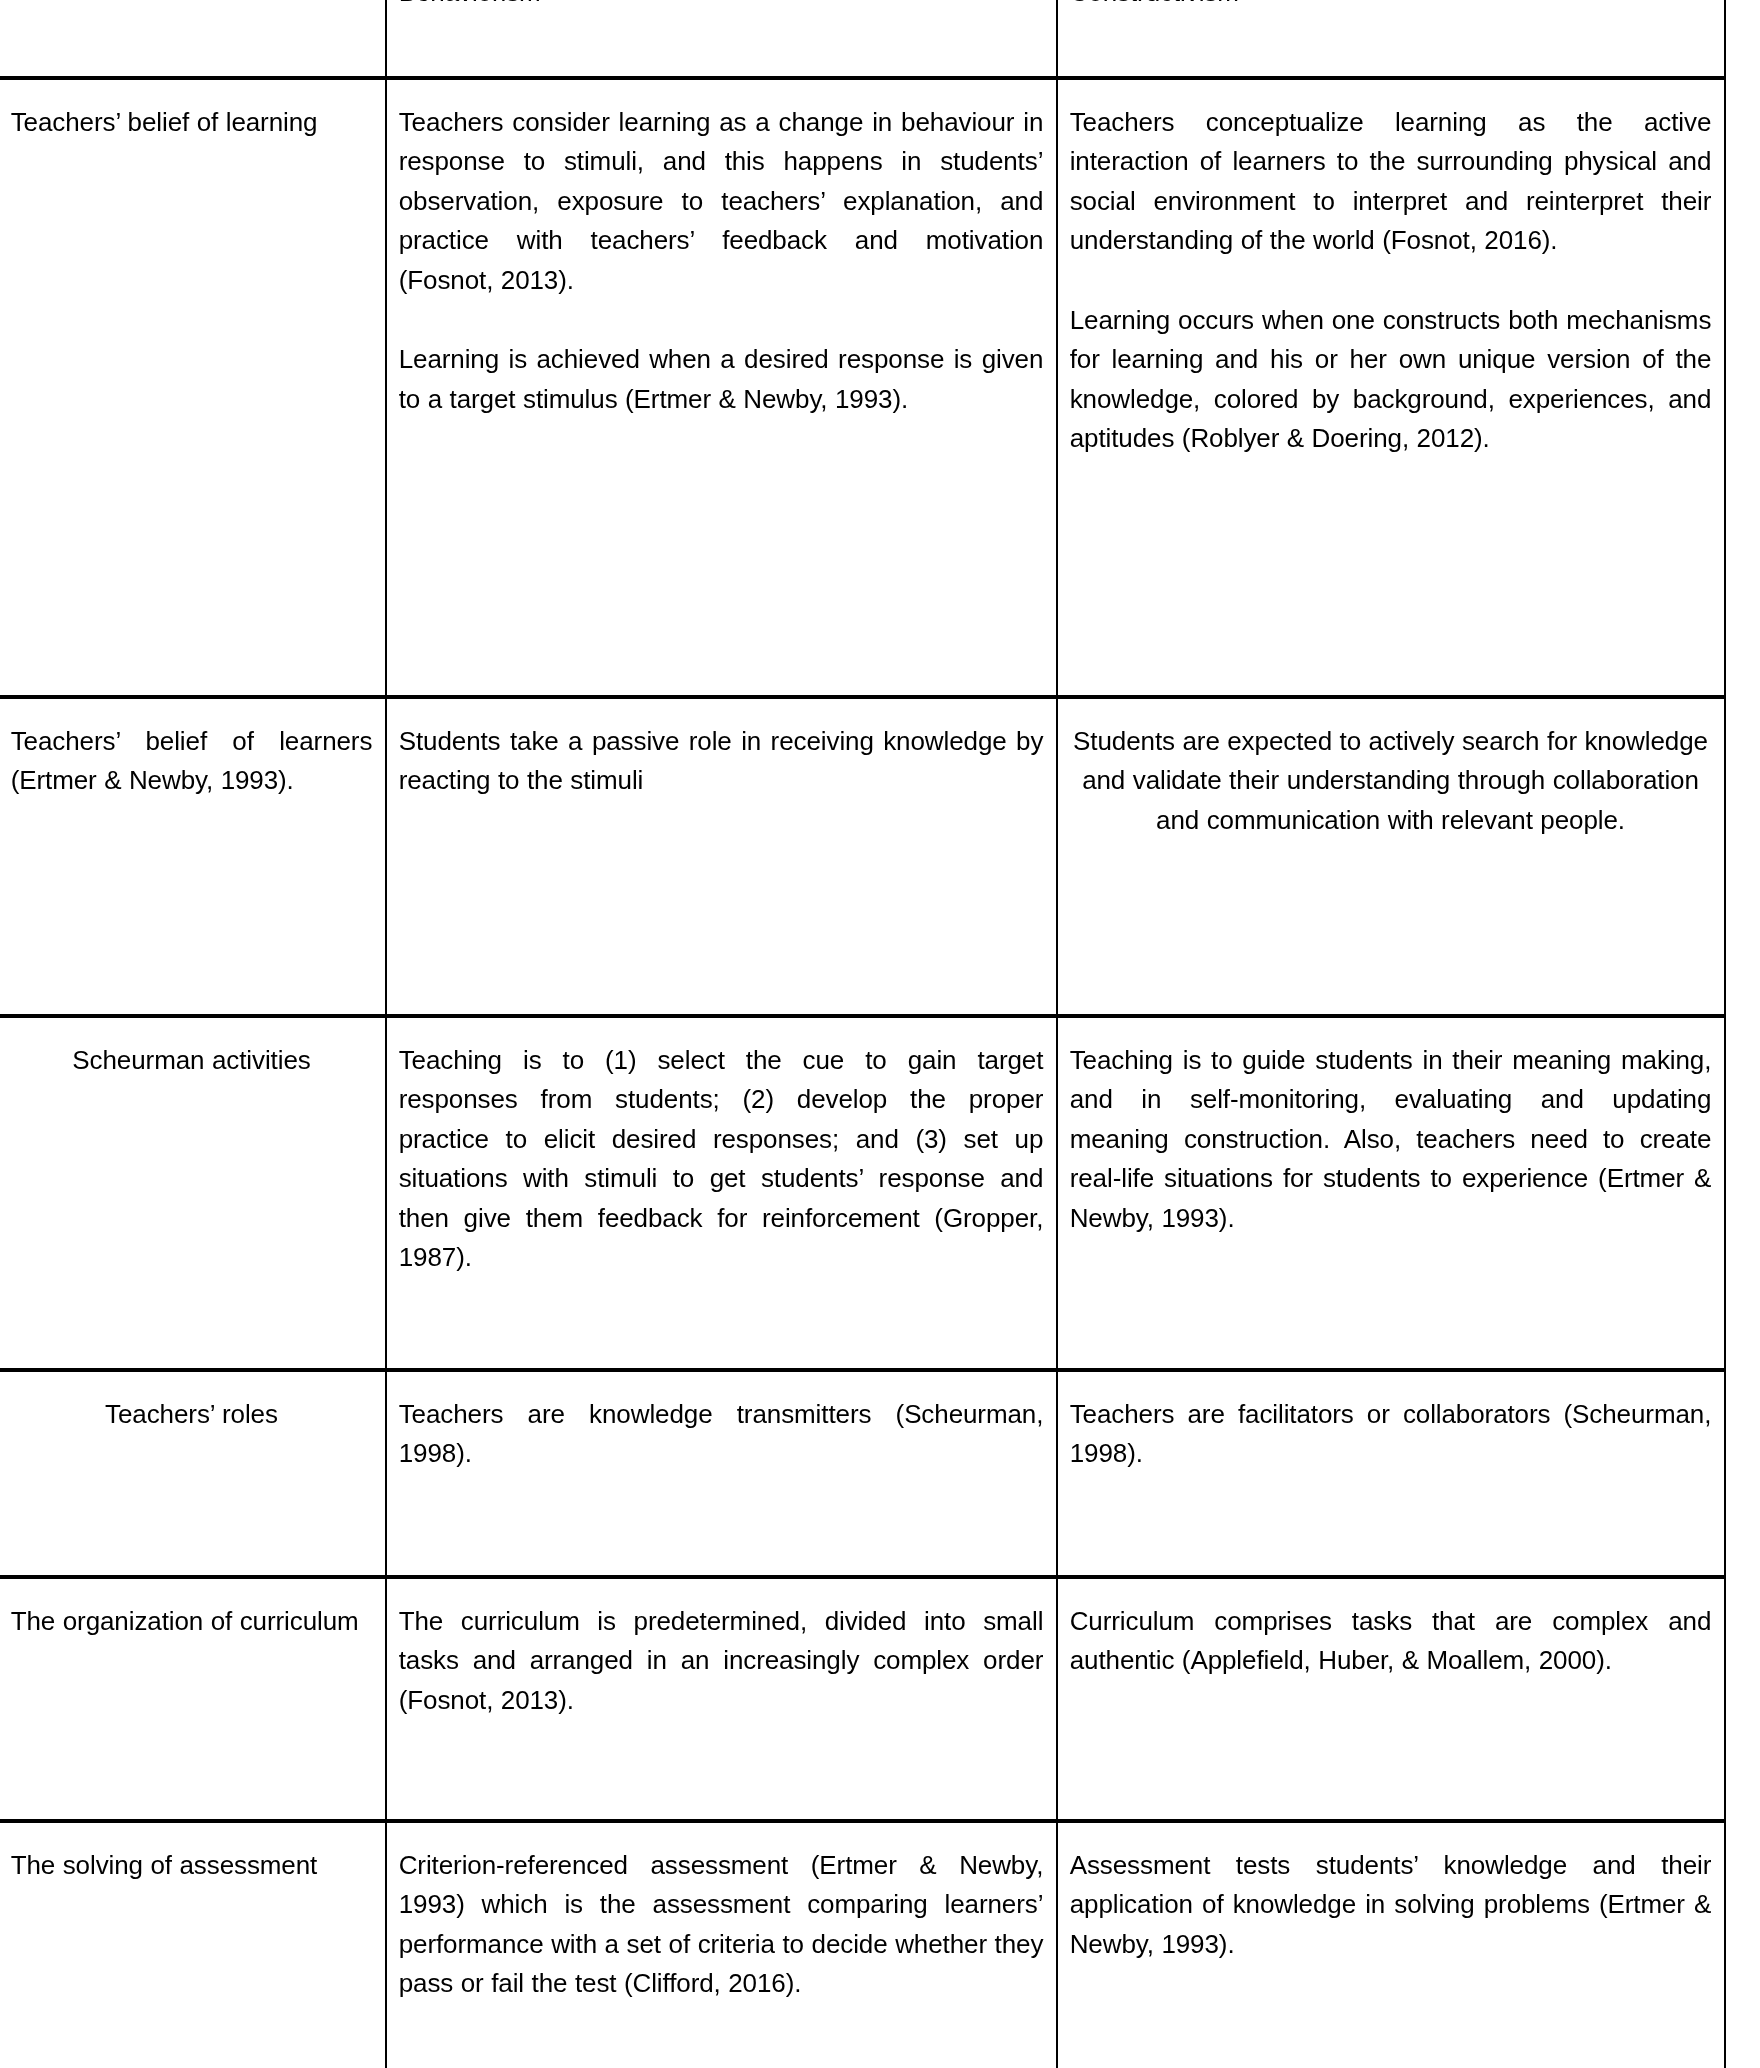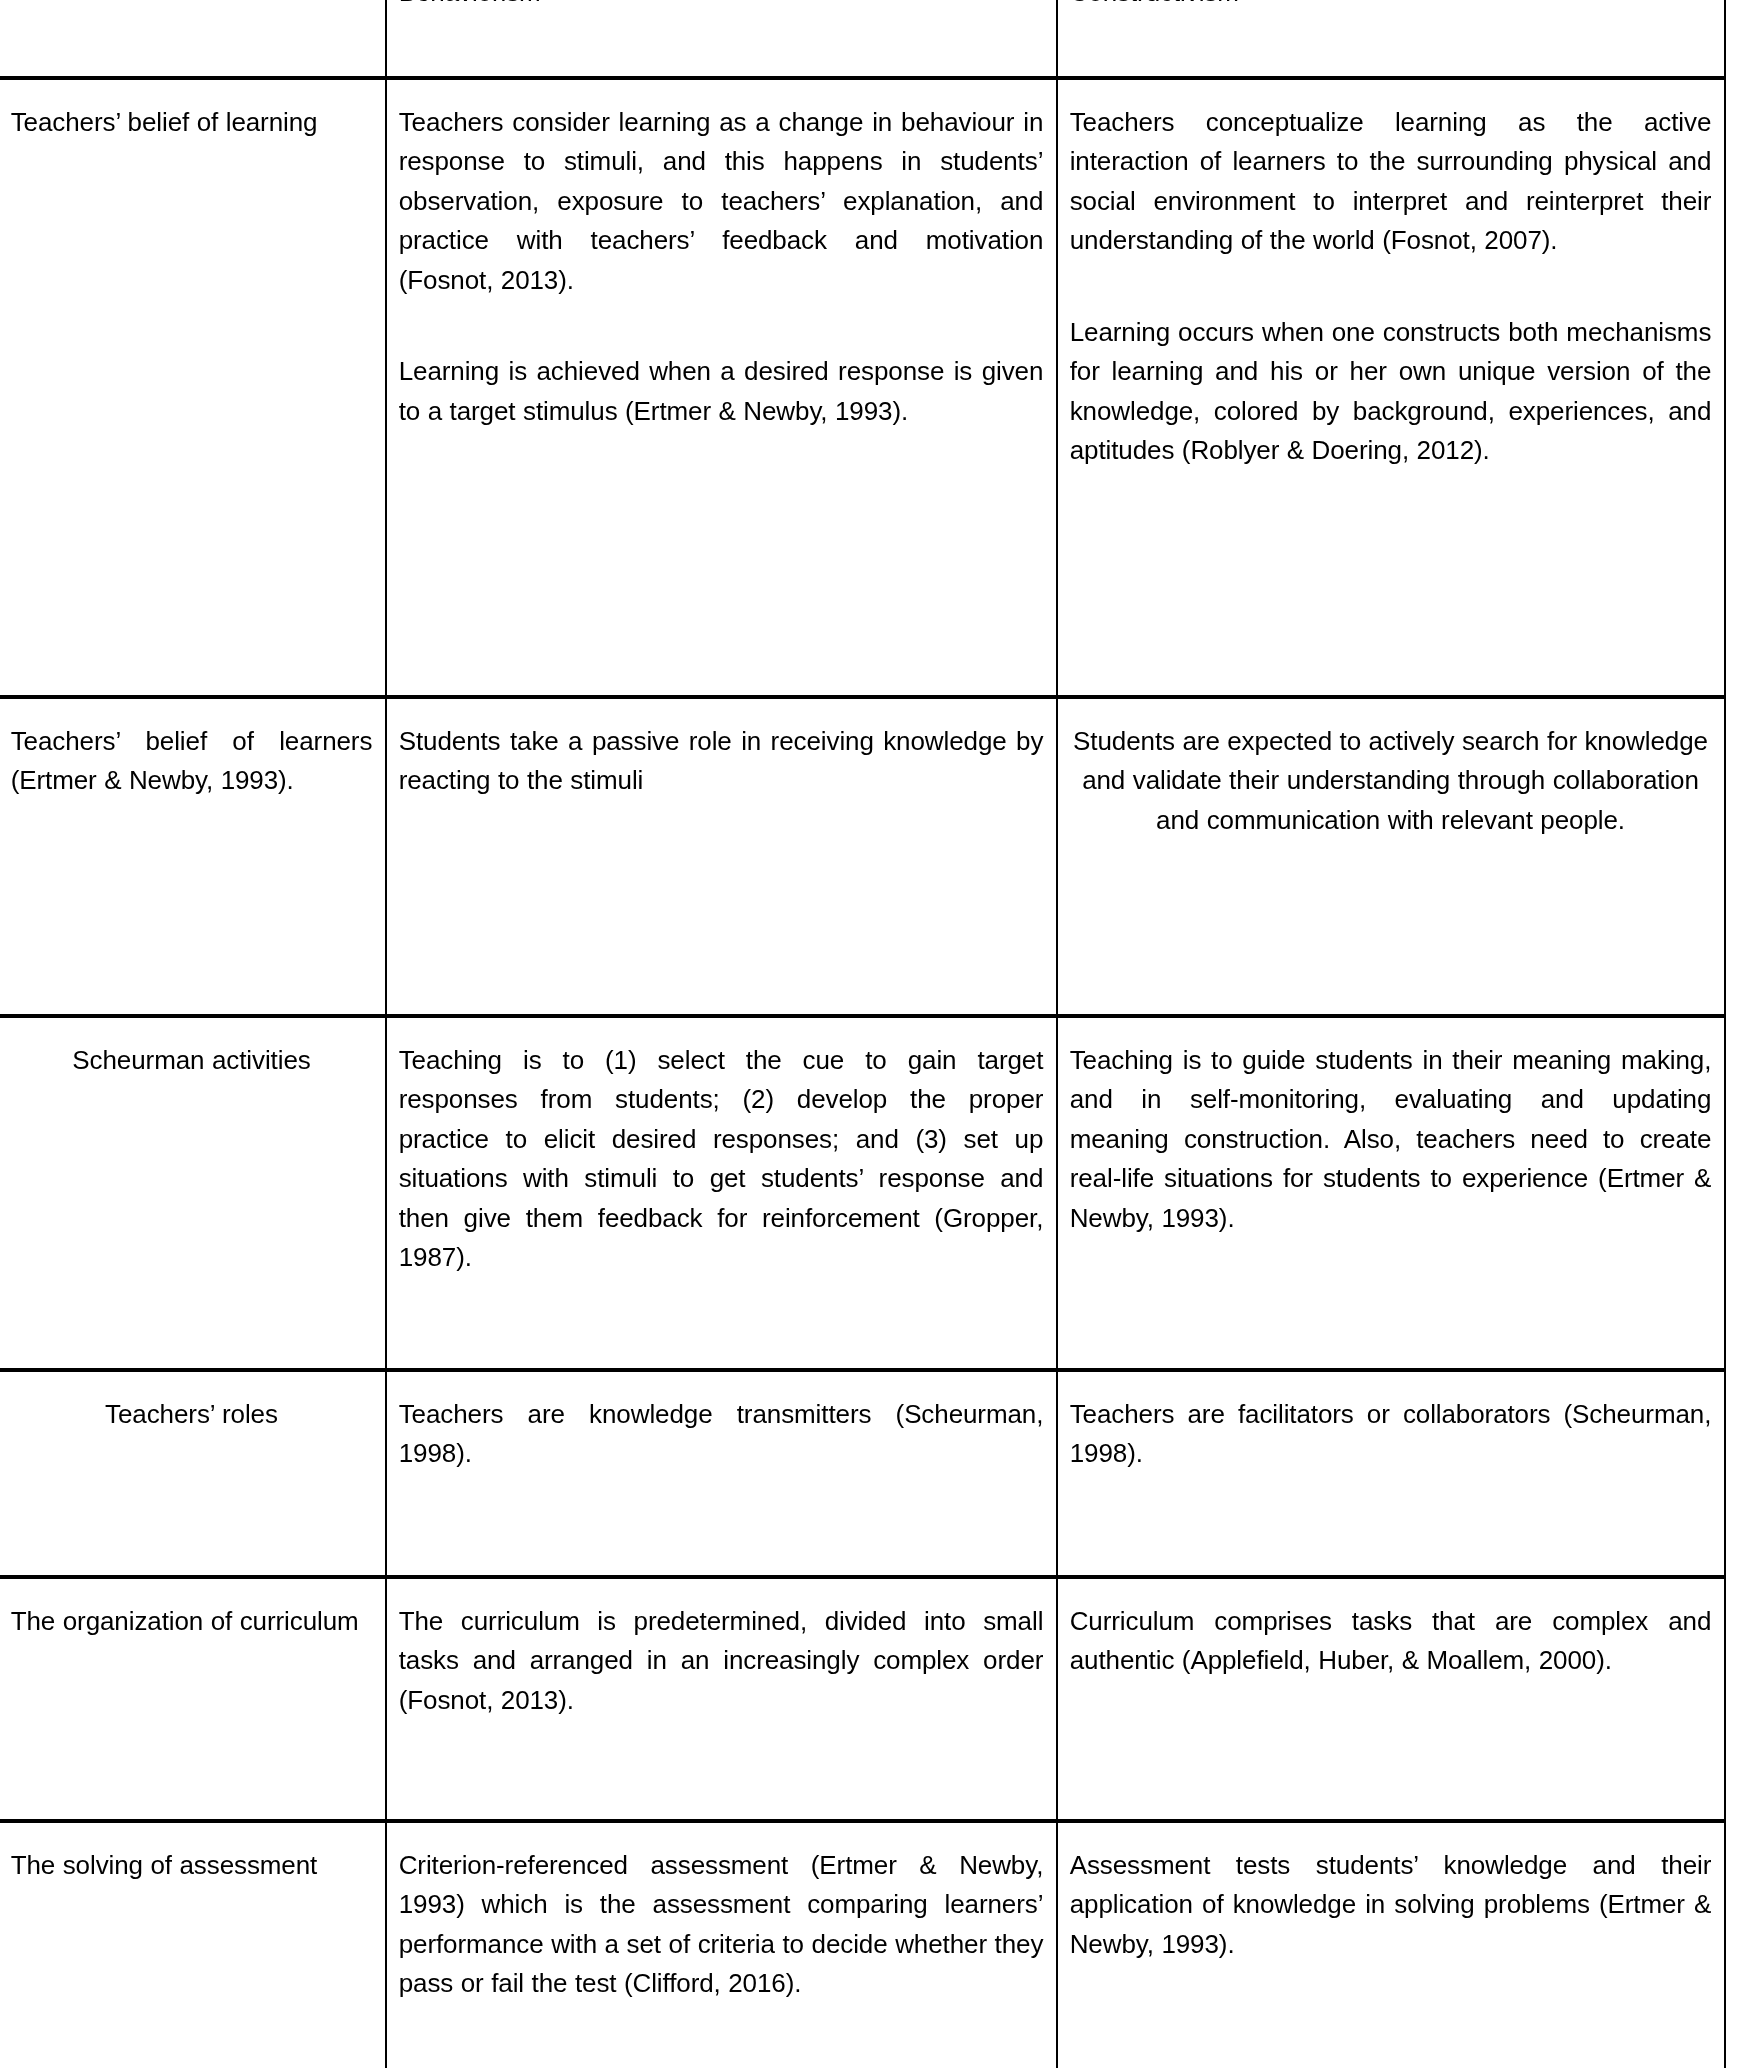--- a/index.html
+++ b/index.html
@@ -80,21 +80,21 @@
   .just  { text-align: justify; text-justify: inter-word; }
   .left  { text-align: center; }
 
   
   .just > p:last-child { margin-bottom: 0; }
 
   td p {
     margin: 0 0 0 0;
   }
   td p + p {
-    margin-top: 52px;   
+    margin-top: 40px;   
   }
 
   
   tr.r1 td { height: 578px; }
   tr.r2 td { height: 278px; }
   tr.r3 td { height: 313px; }
   tr.r4 td { height: 166px; }
   tr.r5 td { height: 203px; }
   tr.r6 td { height: 299px; }
 
@@ -131,21 +131,21 @@
 
         <tr class="r1">
           <td class="just">
             <p>Teachers’ belief of learning</p>
           </td>
           <td class="just">
             <p>Teachers consider learning as a change in behaviour in response to stimuli, and this happens in students’ observation, exposure to teachers’ explanation, and practice with teachers’ feedback and motivation (Fosnot, 2013).</p>
             <p>Learning is achieved when a desired response is given to a target stimulus (Ertmer &amp; Newby, 1993).</p>
           </td>
           <td class="just">
-            <p>Teachers conceptualize learning as the active interaction of learners to the surrounding physical and social environment to interpret and reinterpret their understanding of the world (Fosnot, 2007).</p>
+            <p>Teachers conceptualize learning as the active interaction of learners to the surrounding physical and social environment to interpret and reinterpret their understanding of the world (Fosnot, 2016).</p>
             <p>Learning occurs when one constructs both mechanisms for learning and his or her own unique version of the knowledge, colored by background, experiences, and aptitudes (Roblyer &amp; Doering, 2012).</p>
           </td>
         </tr>
 
         <tr class="r2">
           <td class="just">
             <p>Teachers’ belief of learners (Ertmer &amp; Newby, 1993).</p>
           </td>
           <td class="just">
             <p>Students take a passive role in receiving knowledge by reacting to the stimuli</p>

